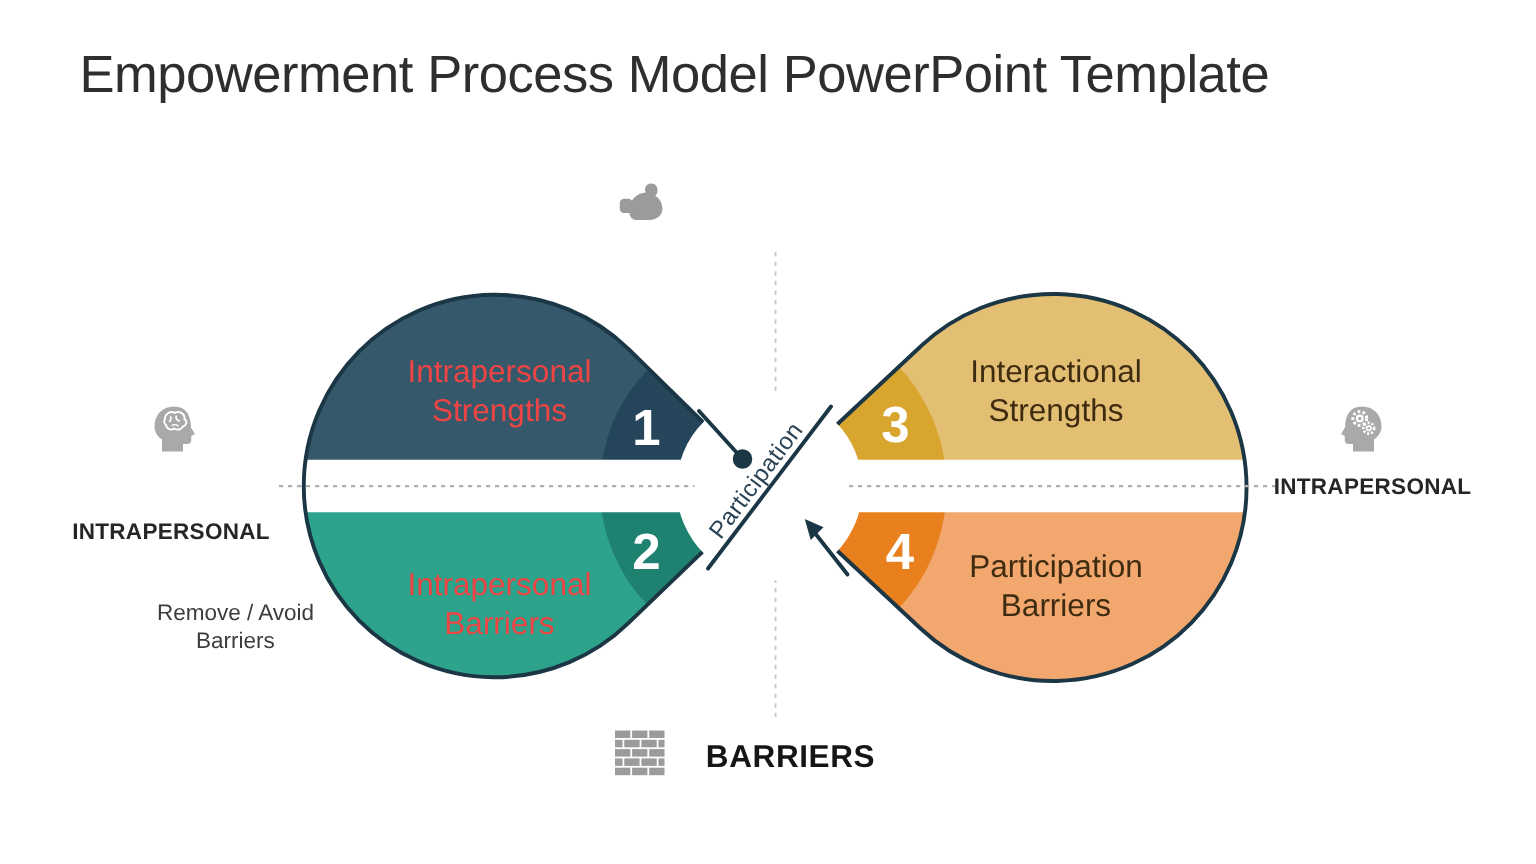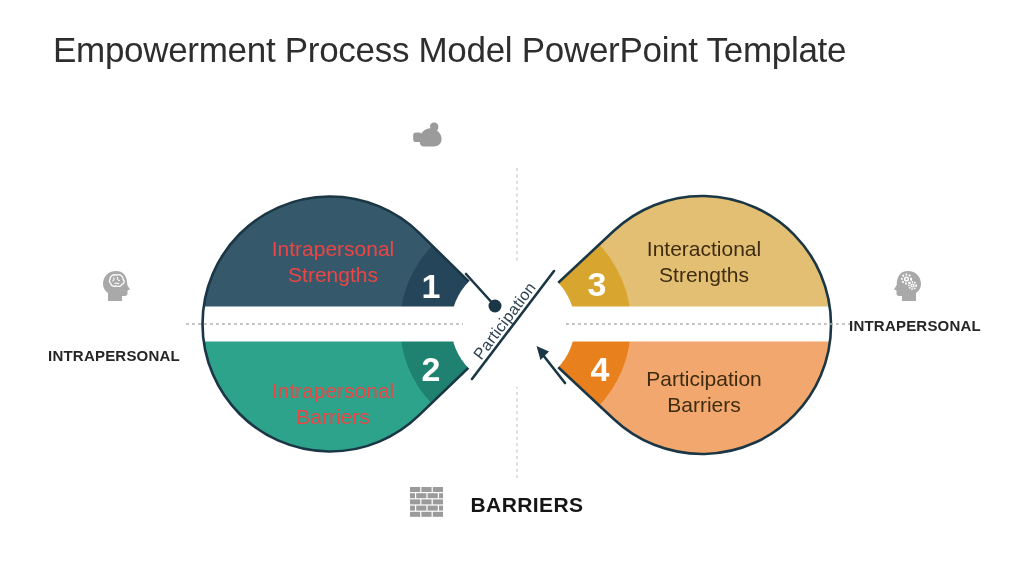--- a/index.html
+++ b/index.html
@@ -118,20 +118,24 @@
     </g>
   </svg>
   <div class="abs ctr axis-word" style="left:527px;top:505px;">BARRIERS</div>
 
   <svg class="abs icon" style="left:98px;top:268px;" width="36" height="36" viewBox="0 0 36 36">
     <path d="M 18,3 C 10,3 5,9 5,16 C 5,20 7,23 10,25 L 10,33 L 24,33 L 24,28 L 27,28 C 28.6,28 29.5,27 29.5,25.5 L 29.5,22.5 L 32,21.5 L 29.3,17 C 29.3,9 26,3 18,3 Z" fill="#A9A9A9"></path>
     <path d="M 12,11.5 C 11.8,8 15.5,5.8 18.5,7.2 C 21.8,5.6 25.4,8 25,11.4 C 27.2,12.8 26.3,15.8 23.9,16.4 C 23,18.4 20.1,19 18.2,17.8 C 15.7,19 12.7,17.6 12.7,15.2 C 11.2,14.3 11.1,12.5 12,11.5 Z" fill="none" stroke="#ffffff" stroke-width="1.3"></path>
     <path d="M 15.5,9.5 C 16.5,11 16,12.5 14.5,13.2 M 19.5,9 C 19,11 20,12.5 22,12.8 M 16.5,15.8 C 18,14.8 20,15 21,16.2" fill="none" stroke="#ffffff" stroke-width="1.1"></path>
   </svg>
   <div class="abs ctr side-word" style="left:114px;top:325px;margin-top:30px;">INTRAPERSONAL</div>
+  <div class="abs ctr note" style="left:157px;top:419px;">
+    <span>Remove / Avoid</span><br>
+    <span>Barriers</span>
+  </div>
 
   <svg class="abs icon" style="left:890px;top:268px;" width="36" height="36" viewBox="0 0 36 36">
     <path d="M 18,3 C 26,3 31,9 31,16 C 31,20 29,23 26,25 L 26,33 L 12,33 L 12,28 L 9,28 C 7.4,28 6.5,27 6.5,25.5 L 6.5,22.5 L 4,21.5 L 6.7,17 C 6.7,9 10,3 18,3 Z" fill="#A9A9A9"></path>
     <g transform="translate(16.5,11)">
       <circle r="4.6" fill="none" stroke="#ffffff" stroke-width="2" stroke-dasharray="1.8 1.55"></circle>
       <circle r="2.6" fill="#ffffff"></circle>
       <circle r="1.1" fill="#A9A9A9"></circle>
     </g>
     <g transform="translate(22.5,17.5) scale(0.78)">
       <circle r="4.6" fill="none" stroke="#ffffff" stroke-width="2.2" stroke-dasharray="1.8 1.55"></circle>

